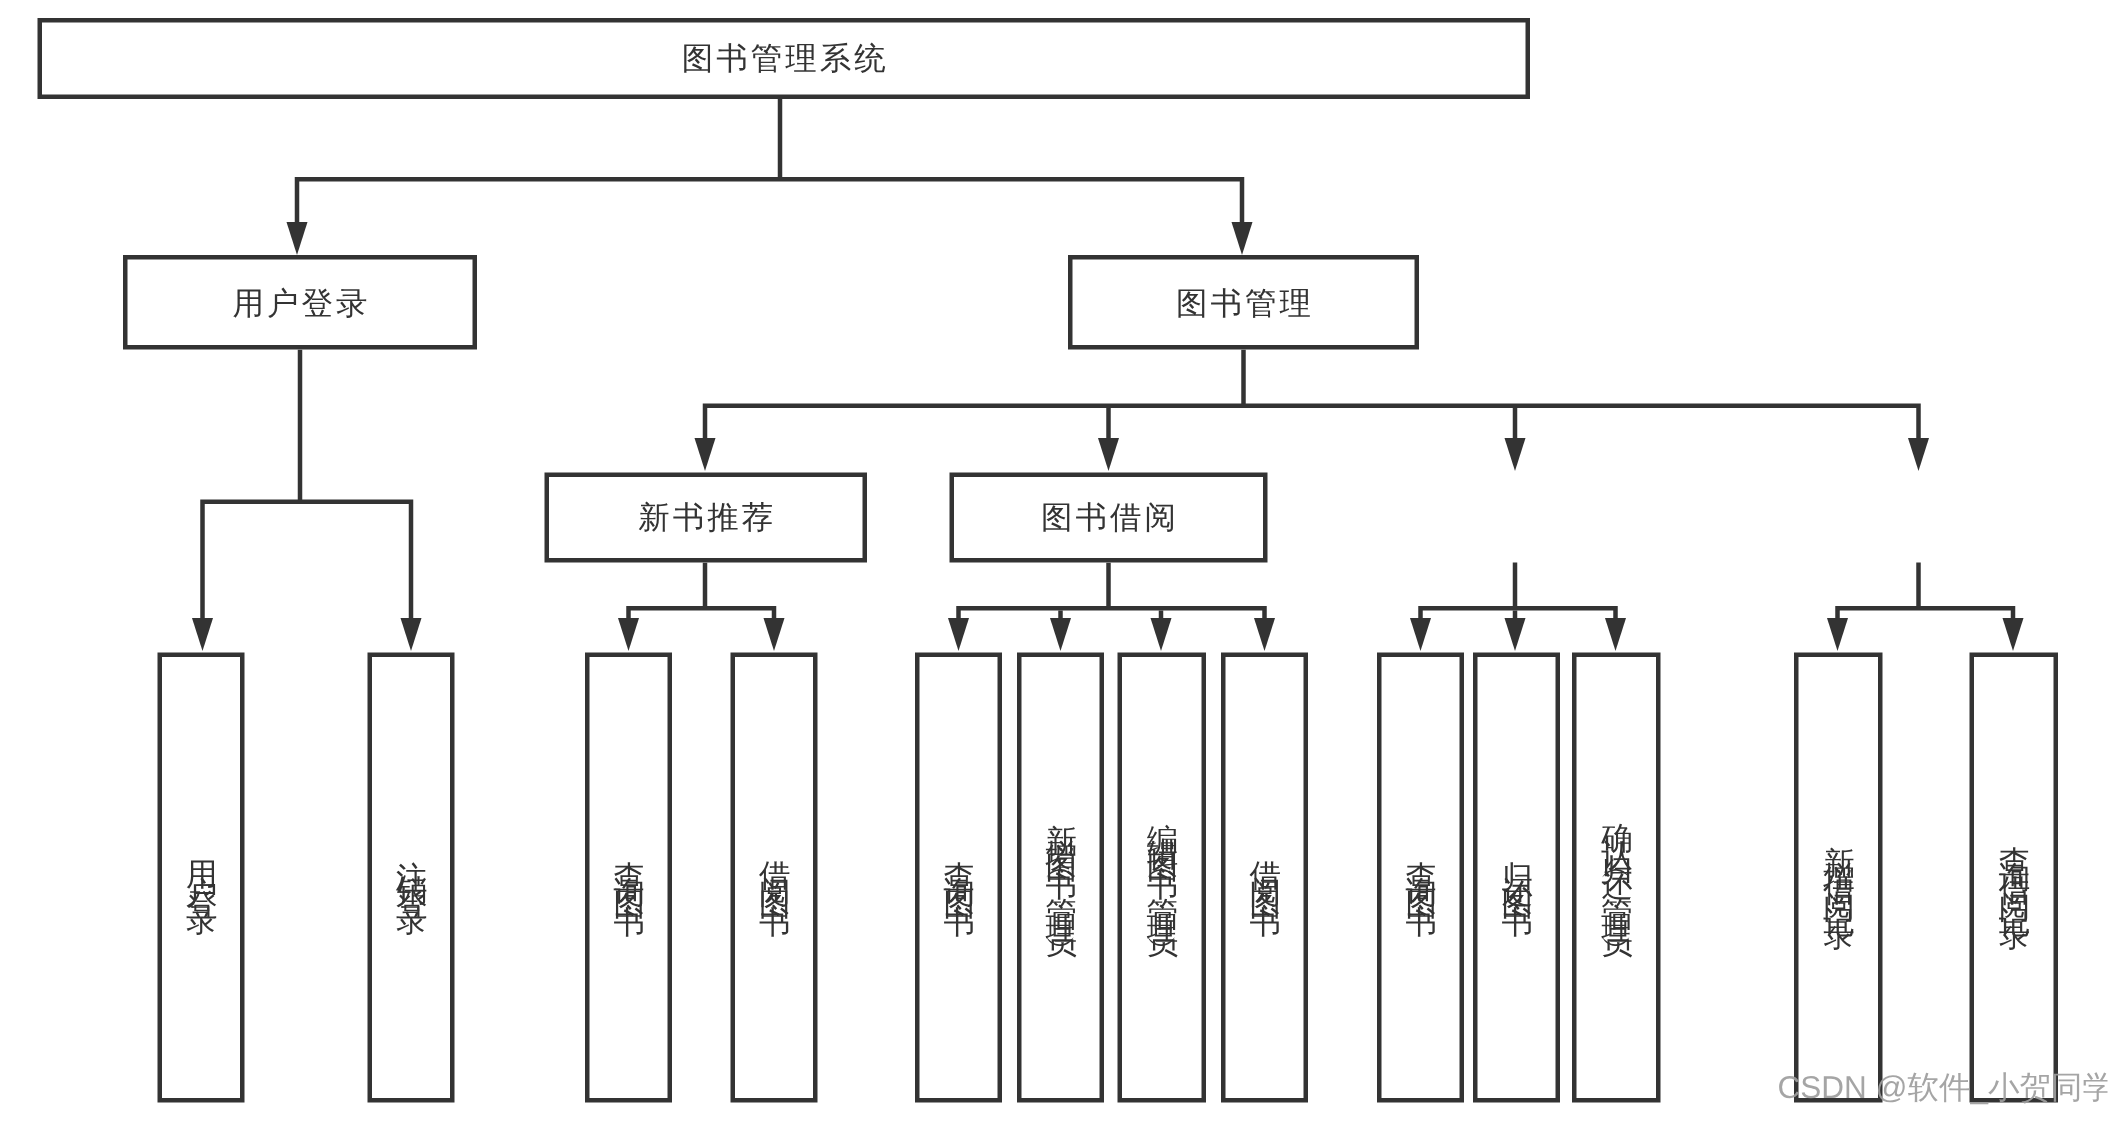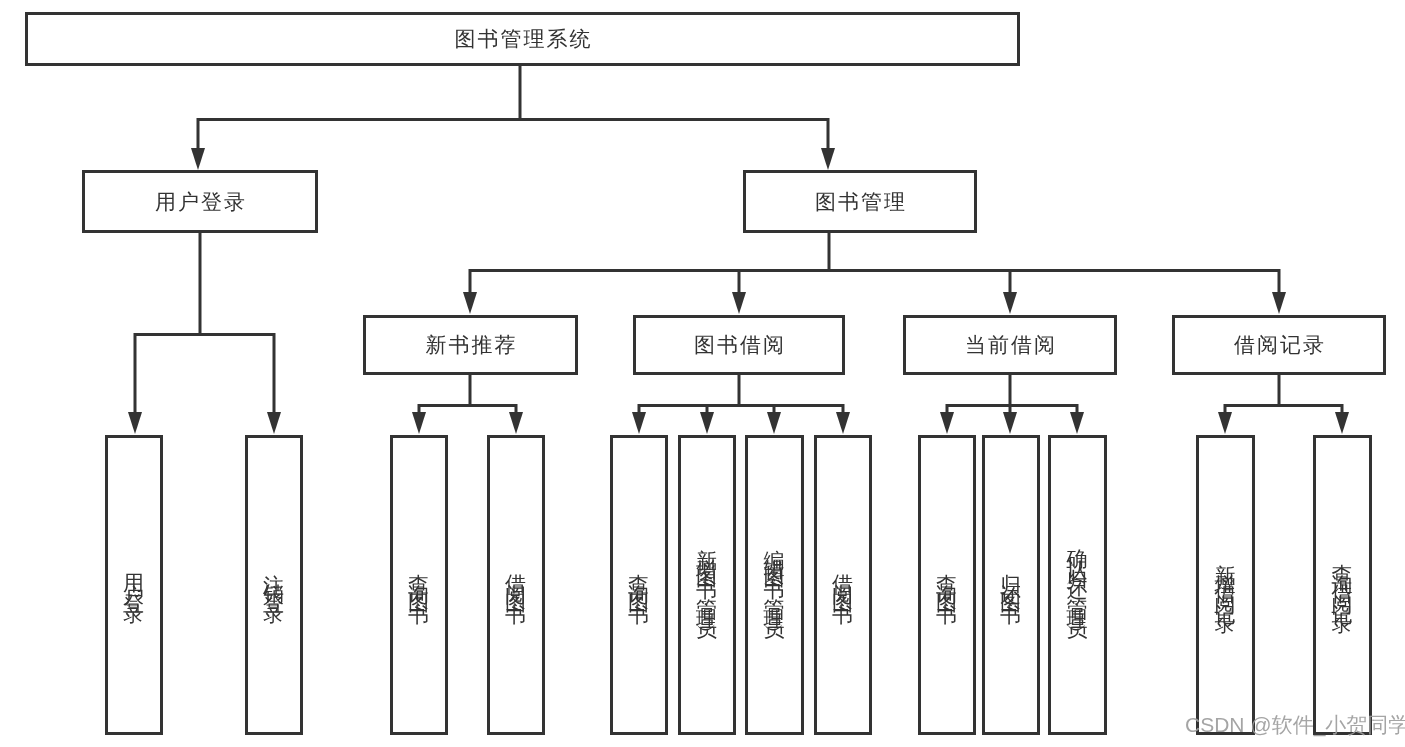--- a/index.html
+++ b/index.html
@@ -114,35 +114,29 @@
     </g>
   </svg>
 
   <div class="box" style="left:25px; top:12px; width:995px; height:54px;">
     <span class="hlabel">图书管理系统</span>
   </div>
 
   <div class="box" style="left:82px; top:170px; width:236px; height:63px;">
     <span class="hlabel">用户登录</span>
   </div>
-  <div class="box" style="left:743px; top:170px; width:234px; height:63px;">
+  <div class="box" style="left:712px; top:170px; width:234px; height:63px;">
     <span class="hlabel">图书管理</span>
   </div>
 
   <div class="box" style="left:363px; top:315px; width:215px; height:60px;align-items:center;">
     <span class="hlabel">新书推荐</span>
   </div>
   <div class="box" style="left:633px; top:315px; width:212px; height:60px;align-items:center;">
     <span class="hlabel">图书借阅</span>
-  </div>
-  <div class="box" style="left:903px; top:315px; width:214px; height:60px;">
-    <span class="hlabel">当前借阅</span>
-  </div>
-  <div class="box" style="left:1172px; top:315px; width:214px; height:60px;">
-    <span class="hlabel">借阅记录</span>
   </div>
 
   <div class="box leaf" style="left:105px; top:435px; width:58px; height:300px;">
     <span class="vlabel">用户登录</span>
   </div>
   <div class="box leaf" style="left:245px; top:435px; width:58px; height:300px;">
     <span class="vlabel">注销登录</span>
   </div>
 
   <div class="box leaf" style="left:390px; top:435px; width:58px; height:300px;">

